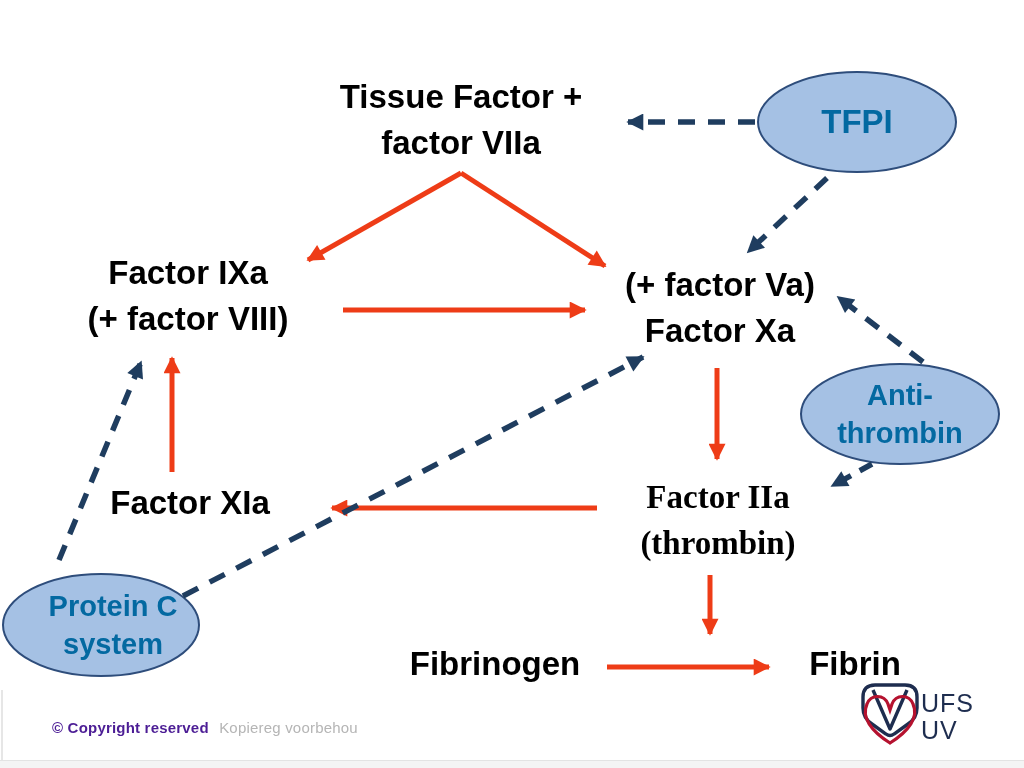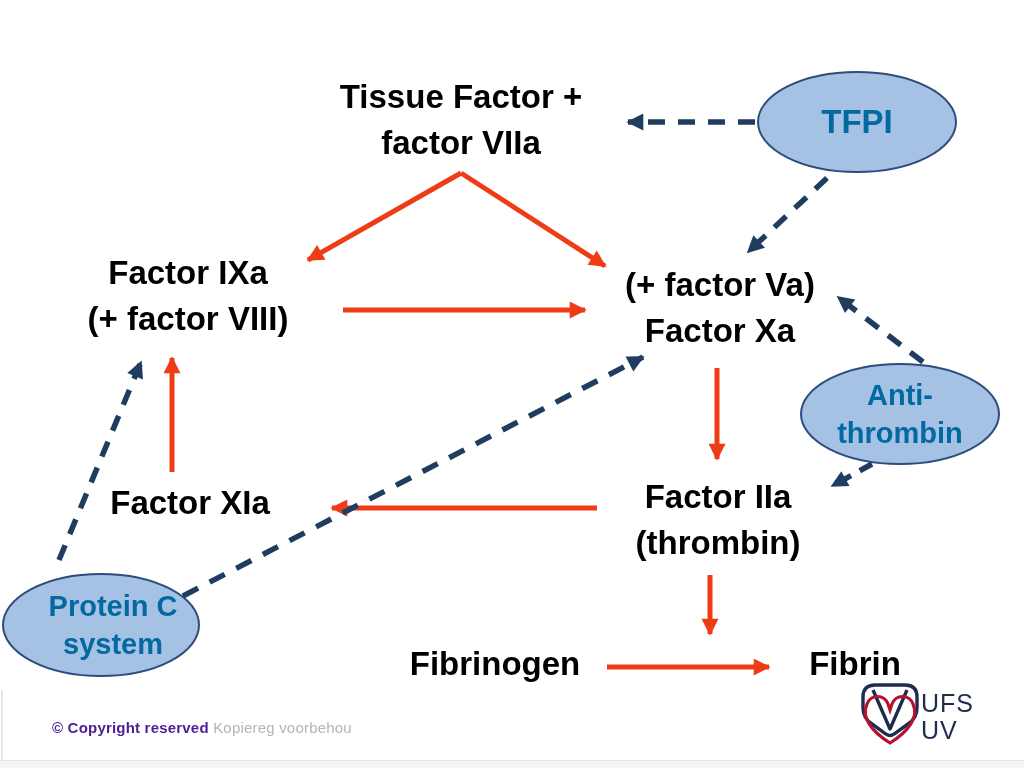--- a/index.html
+++ b/index.html
@@ -15,21 +15,21 @@
   .ellipse-label{
     position:absolute;text-align:center;color:#0369a1;font-weight:bold;
     font-size:29px;line-height:38px;white-space:nowrap;
   }
   .tfpi-size{font-size:33px;line-height:40px;}
   #copyright{
     position:absolute;left:52px;top:719px;font-size:15px;letter-spacing:.2px;
     white-space:nowrap;
   }
   #copyright .c-bold{color:#4c1d95;font-weight:bold;}
-  #copyright .c-light{color:#b5b5b5;}
+  #copyright .c-light{color:#b5b5b5;margin-left:6px;}
   #logo-text{
     position:absolute;left:921px;top:690px;color:#1e2d4f;font-size:25px;
     line-height:27px;letter-spacing:1px;font-weight:normal;
   }
   #logo-emblem{position:absolute;left:858px;top:681px;}
   .edge-artifact{position:absolute;background:#e6e6e6;}
   #bottom-band{position:absolute;left:0;top:760px;width:1024px;height:8px;background:#f4f4f4;border-top:1px solid #e3e3e3;}
 </style>
 </head>
 <body>
@@ -79,21 +79,21 @@
 
   <div class="node" style="left:570px;top:262px;width:300px;">
     <div>(+ factor Va)</div>
     <div>Factor Xa</div>
   </div>
 
   <div class="node" style="left:60px;top:480px;width:260px;">
     <div>Factor XIa</div>
   </div>
 
-  <div class="node" style="left:568px;top:474px;width:300px;">
+  <div class="node" style="left:568px;top:474px;width:300px;font-family:Liberation Serif, serif;">
     <div>Factor IIa</div>
     <div>(thrombin)</div>
   </div>
 
   <div class="node" style="left:365px;top:641px;width:260px;">
     <div>Fibrinogen</div>
   </div>
 
   <div class="node" style="left:755px;top:641px;width:200px;">
     <div>Fibrin</div>

